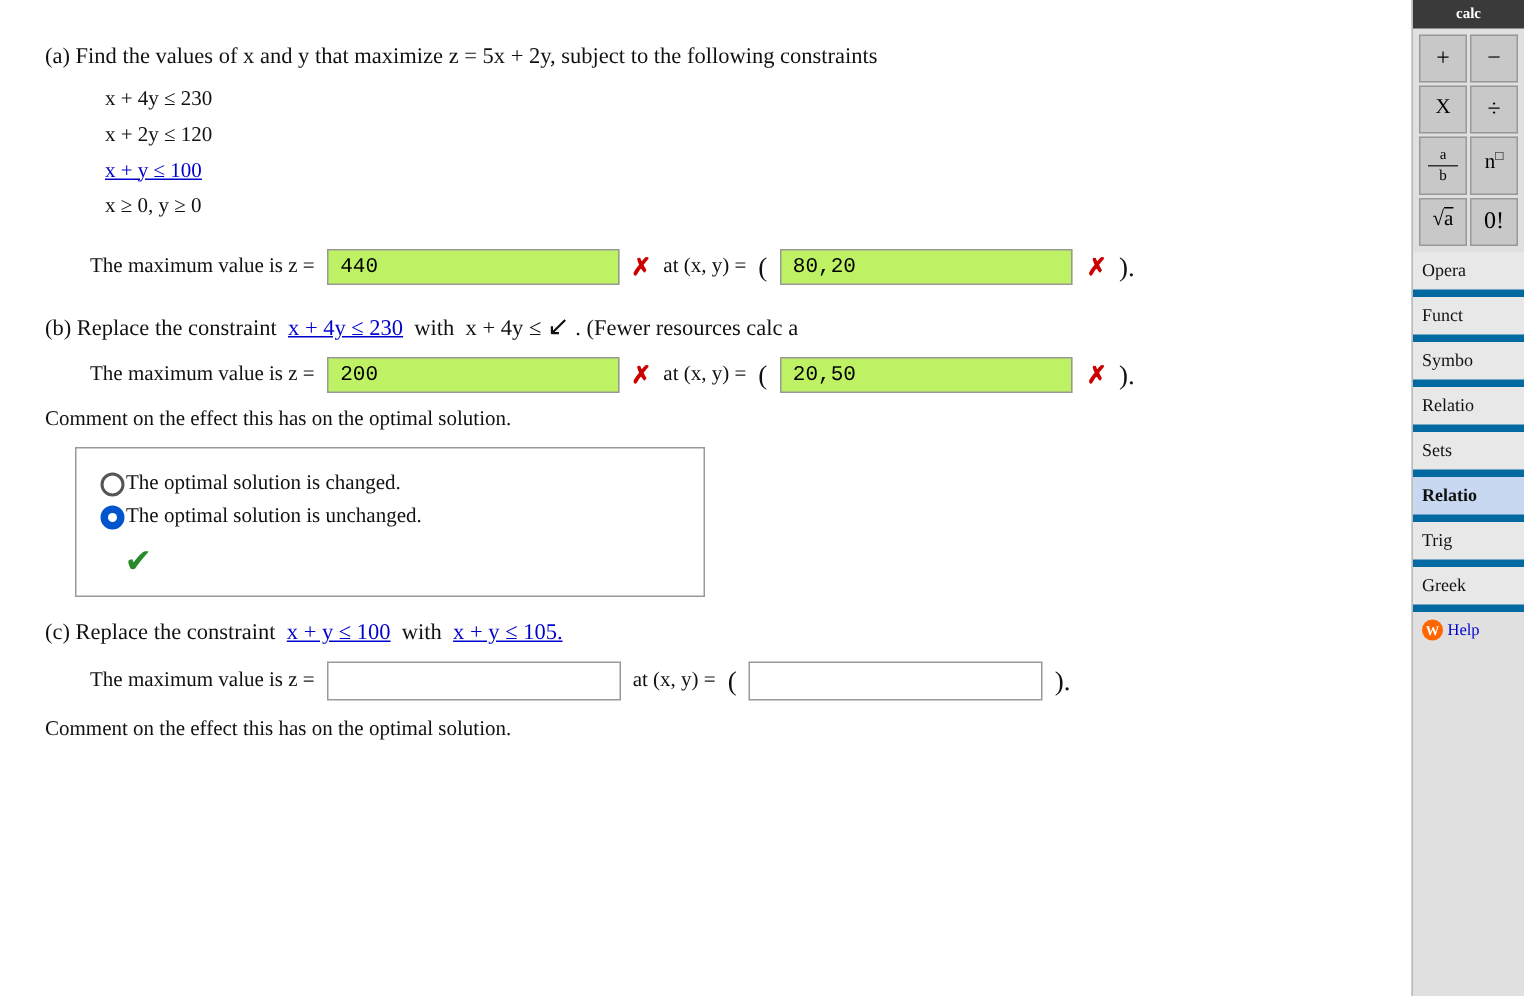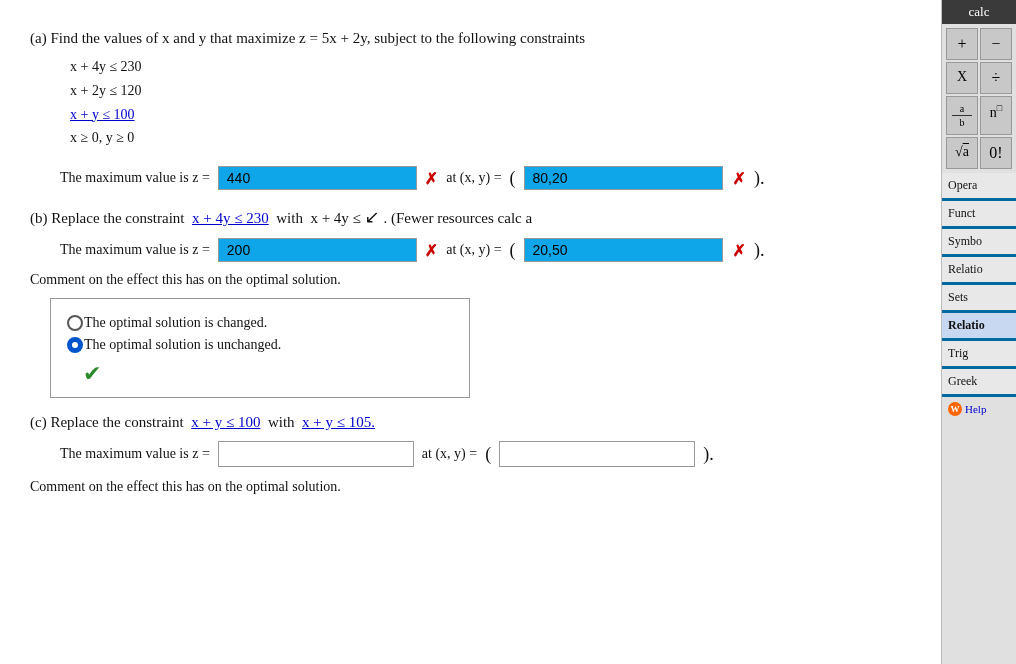--- a/index.html
+++ b/index.html
@@ -31,25 +31,25 @@
     .answer-row {
       display: flex;
       align-items: center;
       gap: 8px;
       margin: 10px 0 10px 30px;
       font-size: 14px;
     }
 
     .answer-box {
       border: 1px solid #999;
-      background: #0ea5e9;
+      background: #bef264;
       padding: 3px 8px;
       min-width: 120px;
       font-size: 14px;
-      font-family: Liberation Sans, sans-serif;
+      font-family: Liberation Mono, monospace;
     }
 
     .answer-box-empty {
       border: 1px solid #999;
       background: #ffffff;
       padding: 3px 8px;
       min-width: 120px;
       font-size: 14px;
       font-family: 'Times New Roman', Times, serif;
       height: 26px;
@@ -120,22 +120,22 @@
       display: flex;
       flex-direction: column;
       border-left: 1px solid #bbb;
     }
 
     .calc-header {
       background: #3a3a3a;
       color: white;
       text-align: center;
       padding: 4px 2px;
-      font-size: 13px;
-      font-weight: normal;
+      font-size: 10px;
+      font-weight: bold;
     }
 
     .calc-buttons-top {
       display: grid;
       grid-template-columns: 1fr 1fr;
       gap: 2px;
       padding: 4px;
     }
 
     .calc-btn {
@@ -151,21 +151,21 @@
       display: flex;
       flex-direction: column;
       flex: 1;
     }
 
     .sidebar-item {
       padding: 5px 6px;
       font-size: 12px;
       color: #111;
       cursor: pointer;
-      border-bottom: 3px solid #0369a1;
+      border-bottom: 5px solid #0369a1;
       background: #e8e8e8;
     }
 
     .sidebar-item.active {
       background: #c8d8f0;
       font-weight: bold;
     }
 
     .help-link {
       padding: 5px 6px;

